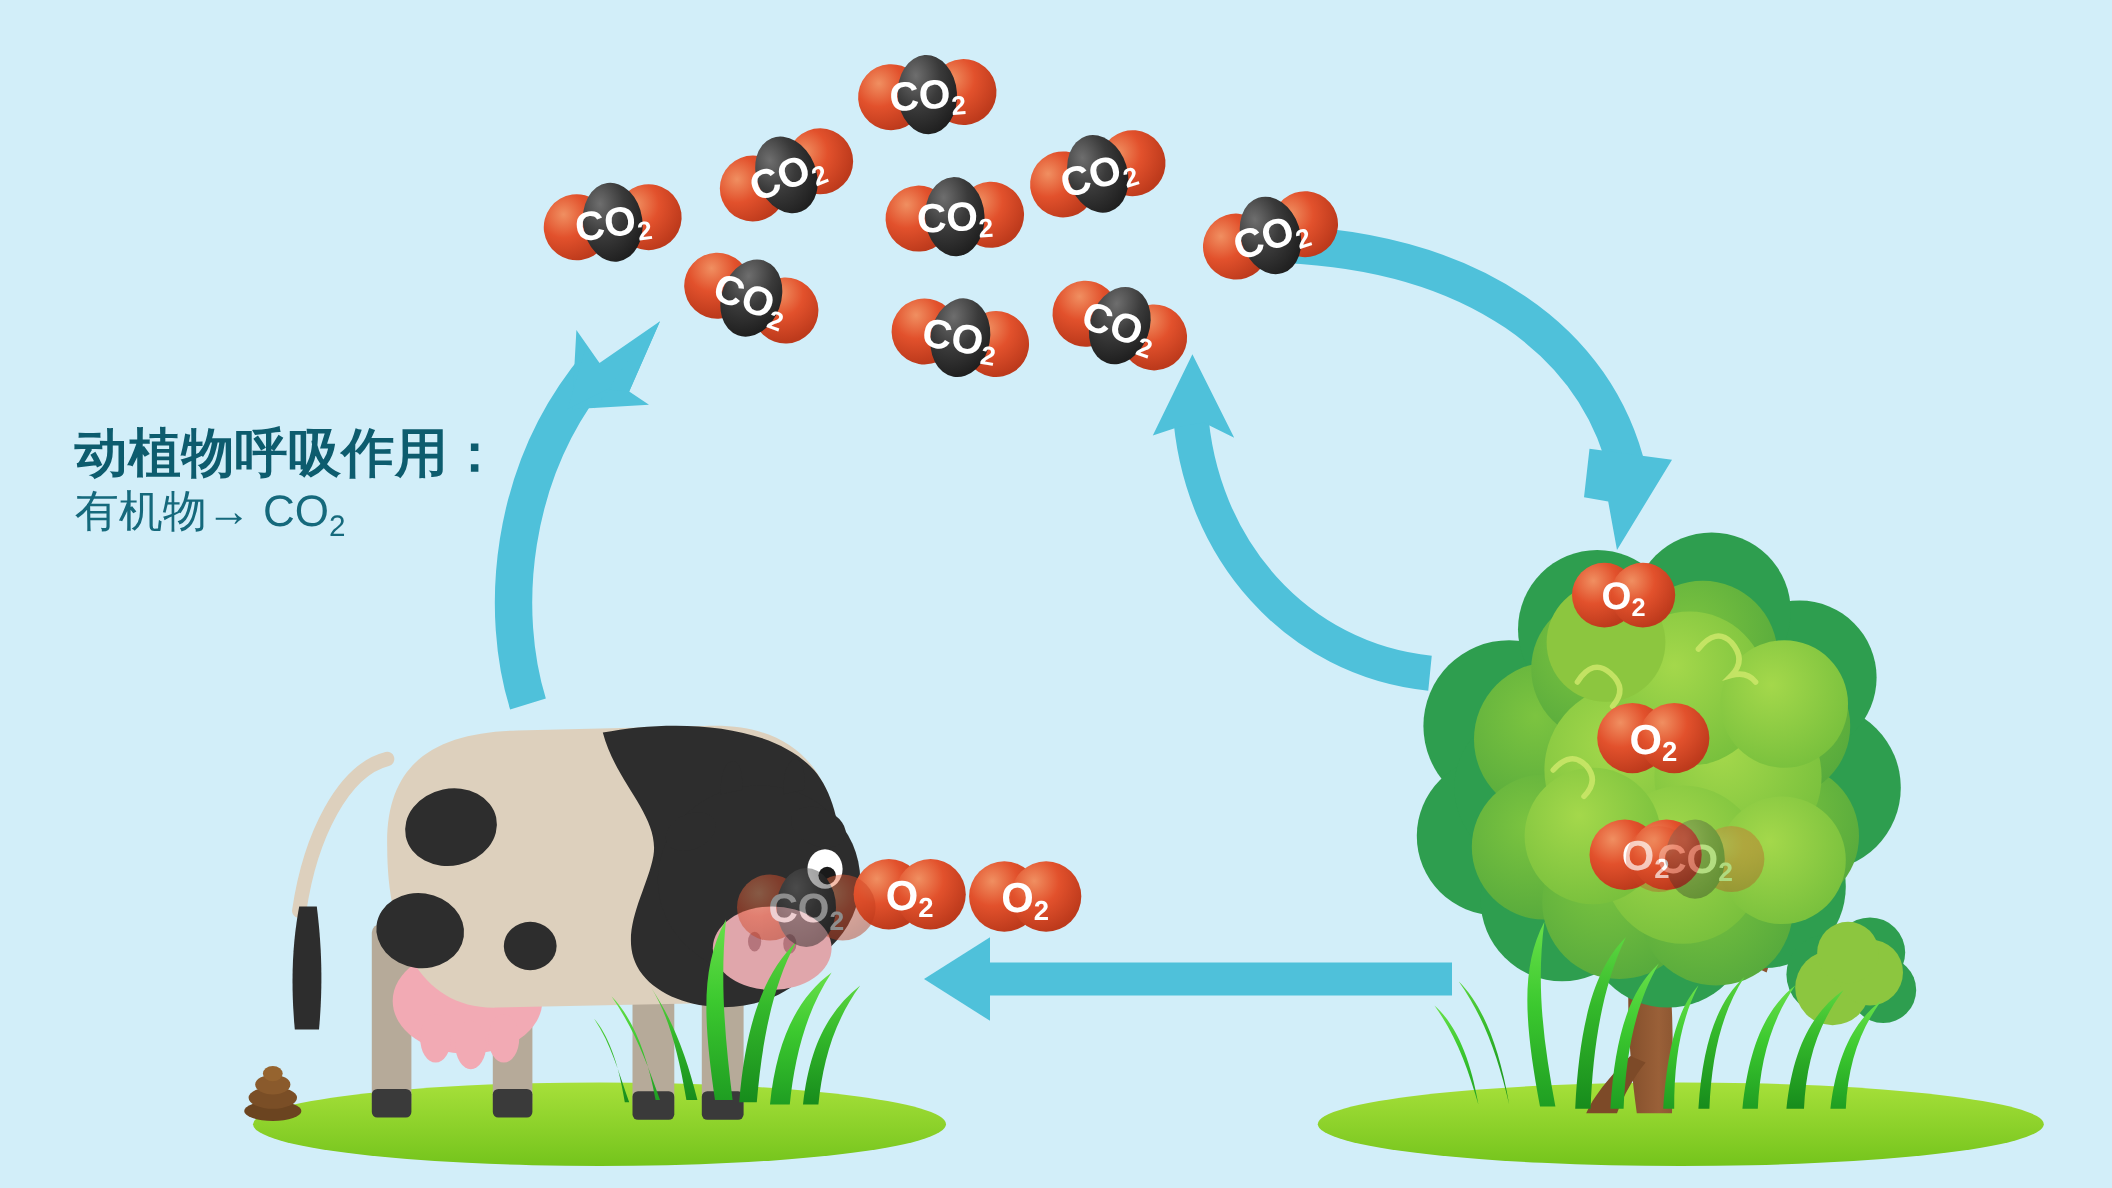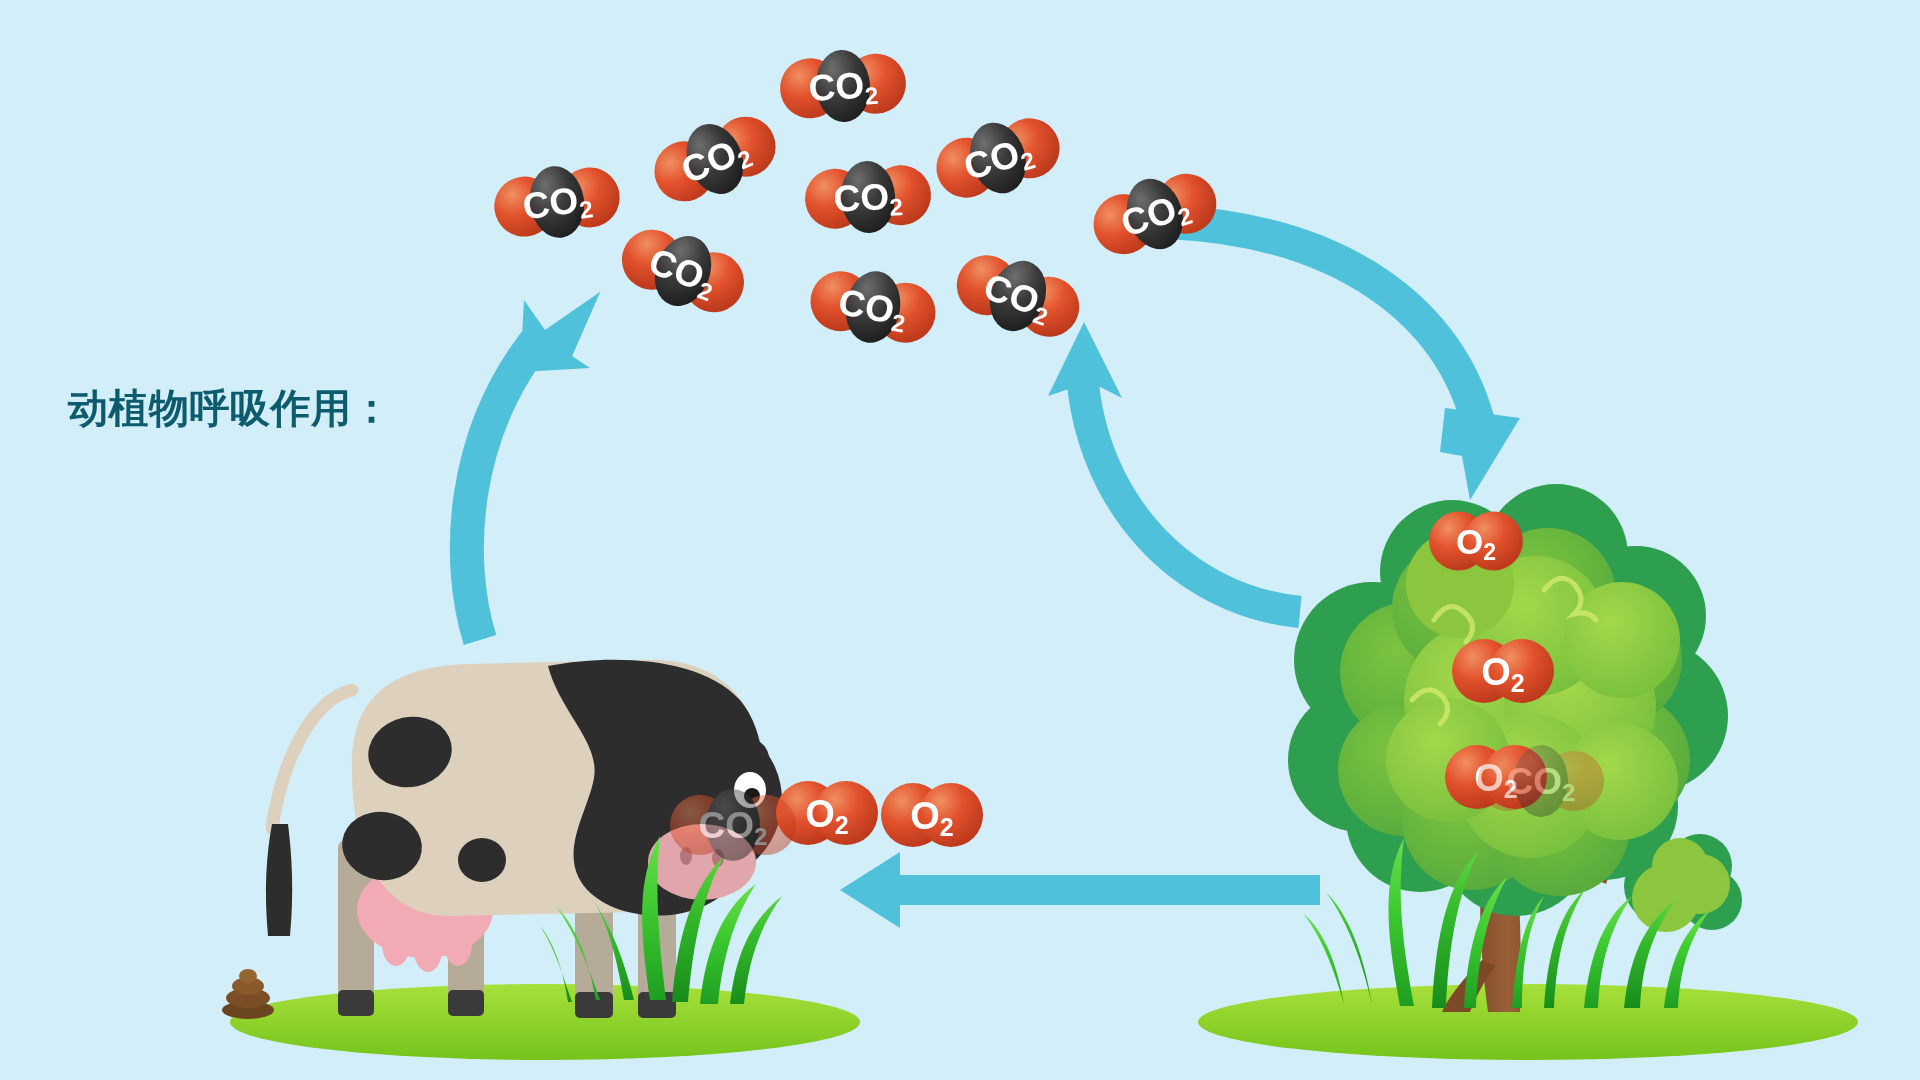--- a/index.html
+++ b/index.html
@@ -32,21 +32,21 @@
 
   
   .label-block {
     position: absolute;
     color: #0d5c6e;
     line-height: 1.18;
     white-space: nowrap;
   }
   .label-title {
     font-weight: bold;
-    font-size: 40px;
+    font-size: 48px;
     letter-spacing: 0.5px;
     color: #0d5c6e;
   }
   .label-sub {
     font-size: 40px;
     font-weight: normal;
     color: #15697c;
   }
   .label-sub .sub2 {
     font-size: 27px;
@@ -416,20 +416,23 @@
     <ellipse cx="30" cy="39" rx="30" ry="30" fill="url(#mOxy)"></ellipse>
     <ellipse cx="96" cy="39" rx="30" ry="30" fill="url(#mOxy)"></ellipse>
     <ellipse cx="63" cy="39" rx="27" ry="36" fill="url(#mCarb)"></ellipse>
     <text class="lbl" x="63" y="52" text-anchor="middle" font-size="37">CO<tspan font-size="24" dy="7">2</tspan></text>
   </svg>
       </div>
     </div>
 
   <div class="label-block" style="left:68px; top:385px;">
     <div class="label-title">动植物呼吸作用：</div>
+    <div class="label-sub">
+      <span>有机物</span><span>→</span> <span>CO</span><span class="sub2">2</span>
+    </div>
   </div>
 
   <div class="label-block" style="left:930px; top:755px;">
   </div>
 
 
 <svg width="0" height="0" style="position: absolute;">
 <defs>
   <radialGradient id="mOxy" cx="33%" cy="28%" r="74%">
     <stop offset="0%" stop-color="#f08f61"></stop>

